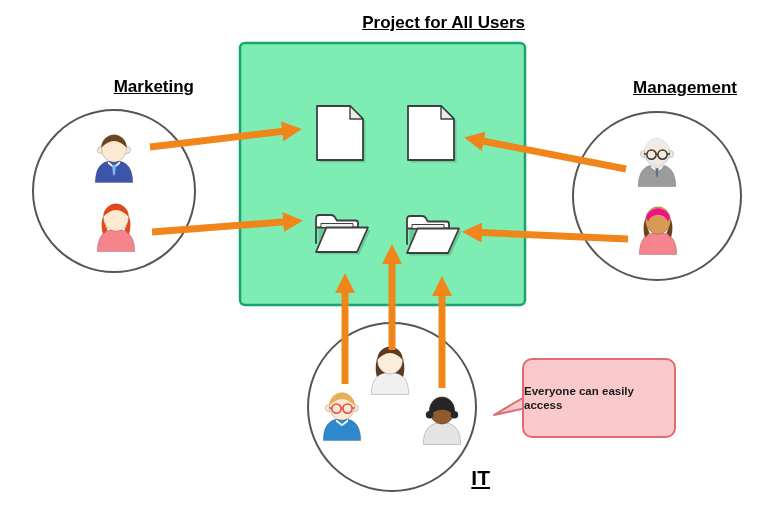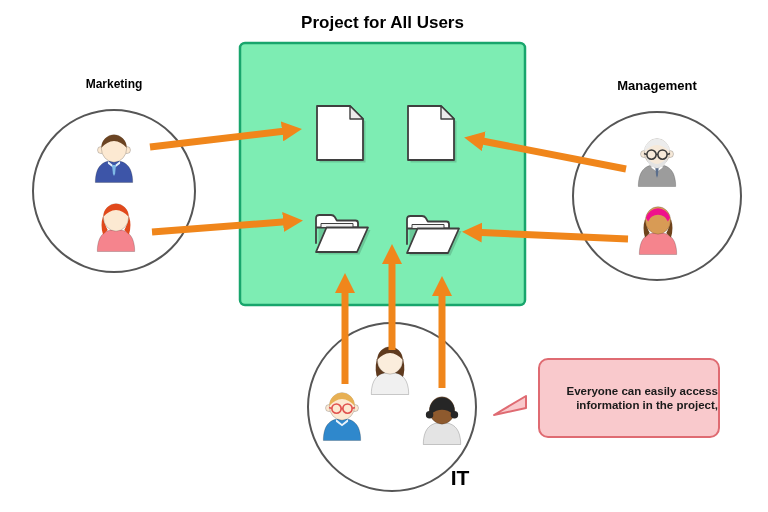--- a/index.html
+++ b/index.html
@@ -6,34 +6,34 @@
   html,body { width:768px; height:512px; }
   body {
     background:#ffffff;
     font-family:"Liberation Sans", sans-serif;
     position:relative;
     overflow:hidden;
   }
   .stage { position:absolute; inset:0; width:768px; height:512px; }
   svg.diagram { position:absolute; left:0; top:0; }
 
-  .label { position:absolute; font-weight:bold; color:var(--text,#000); text-align:center; white-space:nowrap; }
+  .label { position:absolute; font-weight:bold; color:var(--text,#000); text-align:right; white-space:nowrap;text-decoration:underline; }
   .title          { left:240px; top:13px;  width:285px; font-size:17px; }
-  .lbl-marketing  { left:34px;  top:77px;  width:160px; font-size:12px; }
-  .lbl-management { left:577px; top:78px;  width:160px; font-size:13px; }
+  .lbl-marketing  { left:34px;  top:77px;  width:160px; font-size:17px; }
+  .lbl-management { left:577px; top:78px;  width:160px; font-size:17px; }
   .lbl-it         { left:430px; top:466px; width:60px;  font-size:21px; }
 
   .callout {
-    position:absolute; left:522px; top:358px; width:182px; height:80px;
+    position:absolute; left:522px; top:358px; width:154px; height:80px;
     background:var(--bubble-fill,#f9c9cc);
     border:2px solid var(--bubble-border,#df6b72);
     border-radius:10px;
     display:flex; flex-direction:column; justify-content:center;
-    text-align:right; font-size:11.5px; font-weight:bold;
-    line-height:14.5px; color:#1a1a1a;margin-left:16px;
+    text-align:left; font-size:11.5px; font-weight:bold;
+    line-height:14.5px; color:#1a1a1a;
   }
 
   .pbox    { fill:var(--box-fill,#7dedb3); stroke:var(--box-border,#18a56c); stroke-width:2.5; }
   .gcircle { fill:#ffffff; stroke:var(--circle-border,#565656); stroke-width:2; }
   .arrow   { stroke:var(--arrow,#f0861b); stroke-width:7; fill:none; }
   .arrowhead { fill:var(--arrow,#f0861b); }
   .tail    { fill:var(--bubble-fill,#f9c9cc); stroke:var(--bubble-border,#df6b72); stroke-width:2; stroke-linejoin:round; }
 
   .icon-stroke { fill:#ffffff; stroke:var(--icon-outline,#3f3f3f); stroke-width:1.8; stroke-linejoin:round; }
   .icon-fold   { fill:#ececec; stroke:var(--icon-outline,#3f3f3f); stroke-width:1.4; stroke-linejoin:round; }
@@ -168,16 +168,15 @@
     <polygon class="tail" points="526,396 494,415 526,408"></polygon>
   </svg>
 
   <div class="label title">Project for All Users</div>
   <div class="label lbl-marketing">Marketing</div>
   <div class="label lbl-management">Management</div>
   <div class="label lbl-it">IT</div>
 
   <div class="callout">
     <span>Everyone can easily access</span>
-    <span>information in the project,</span>
   </div>
 
 </div>
 
 </body></html>

